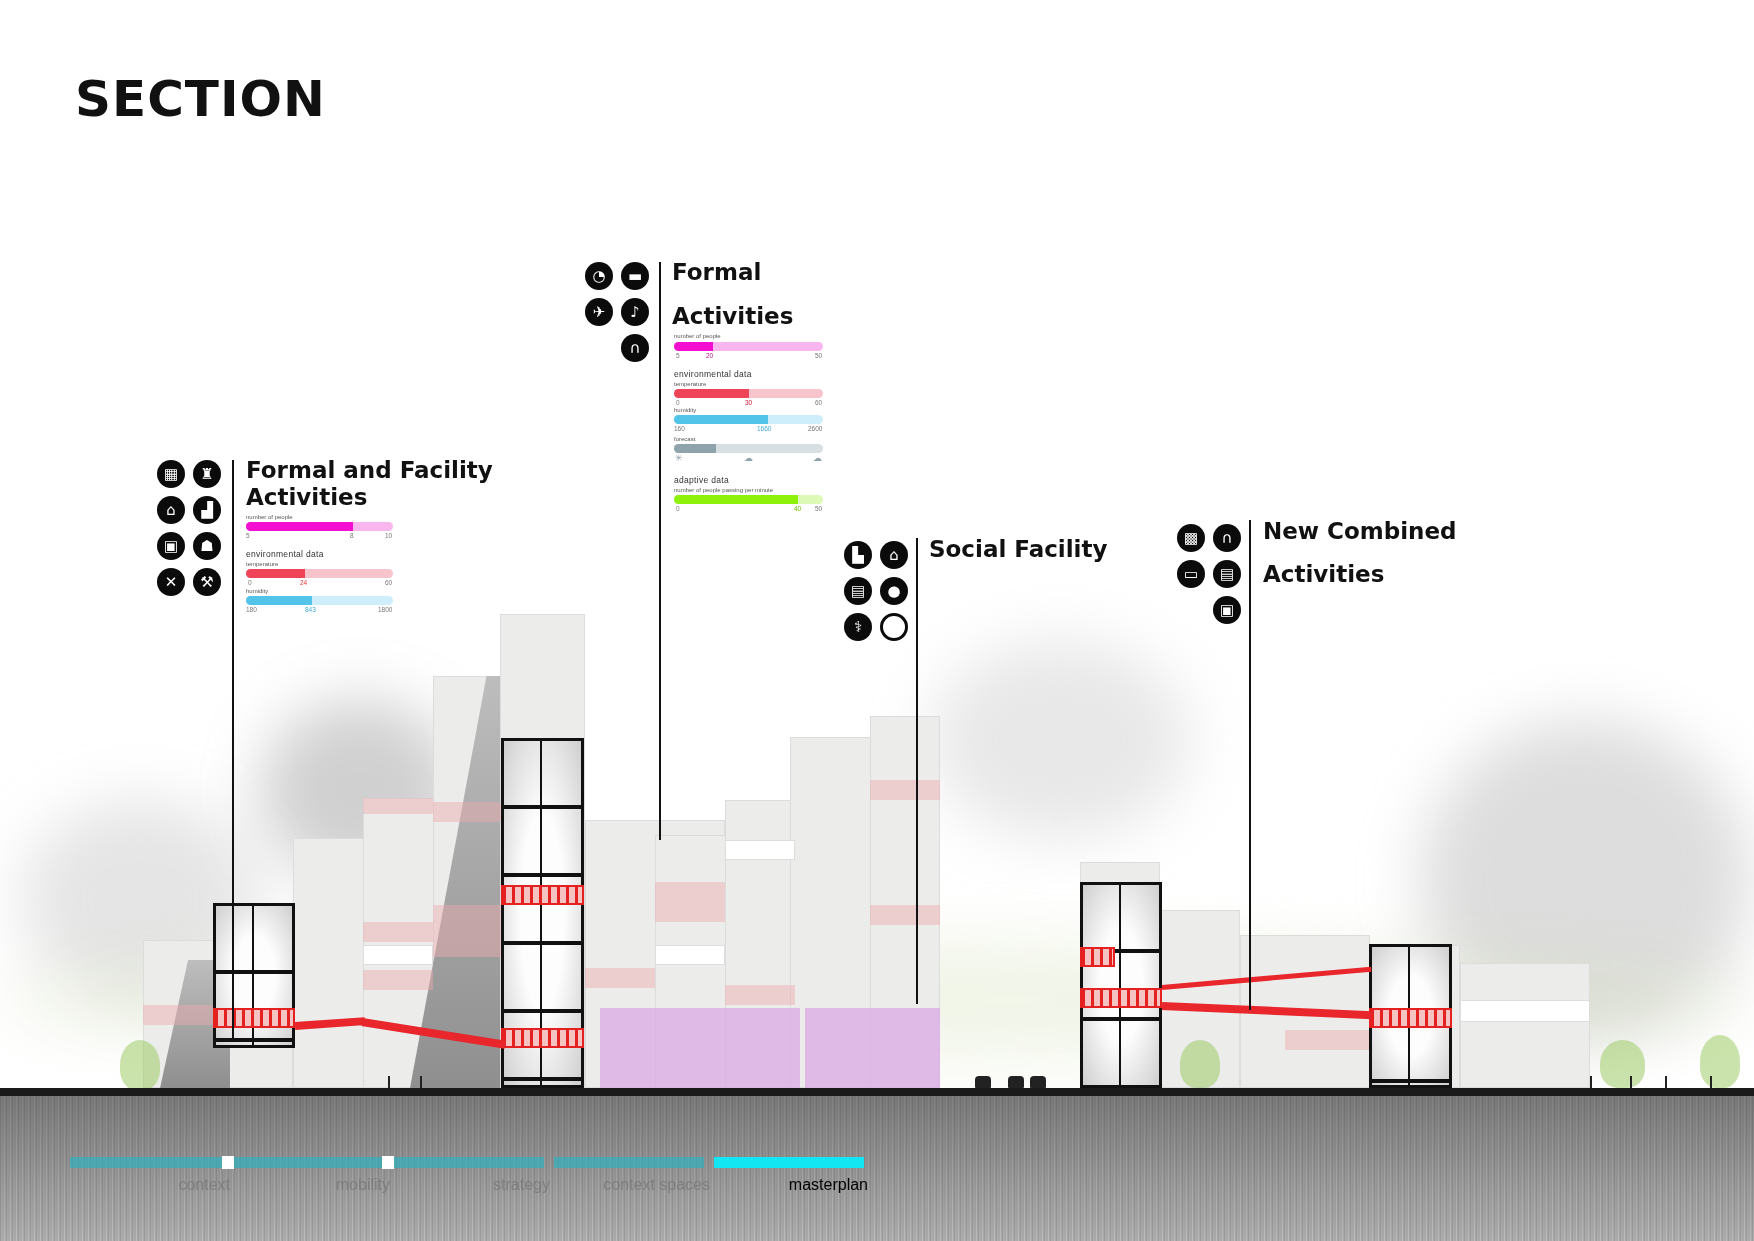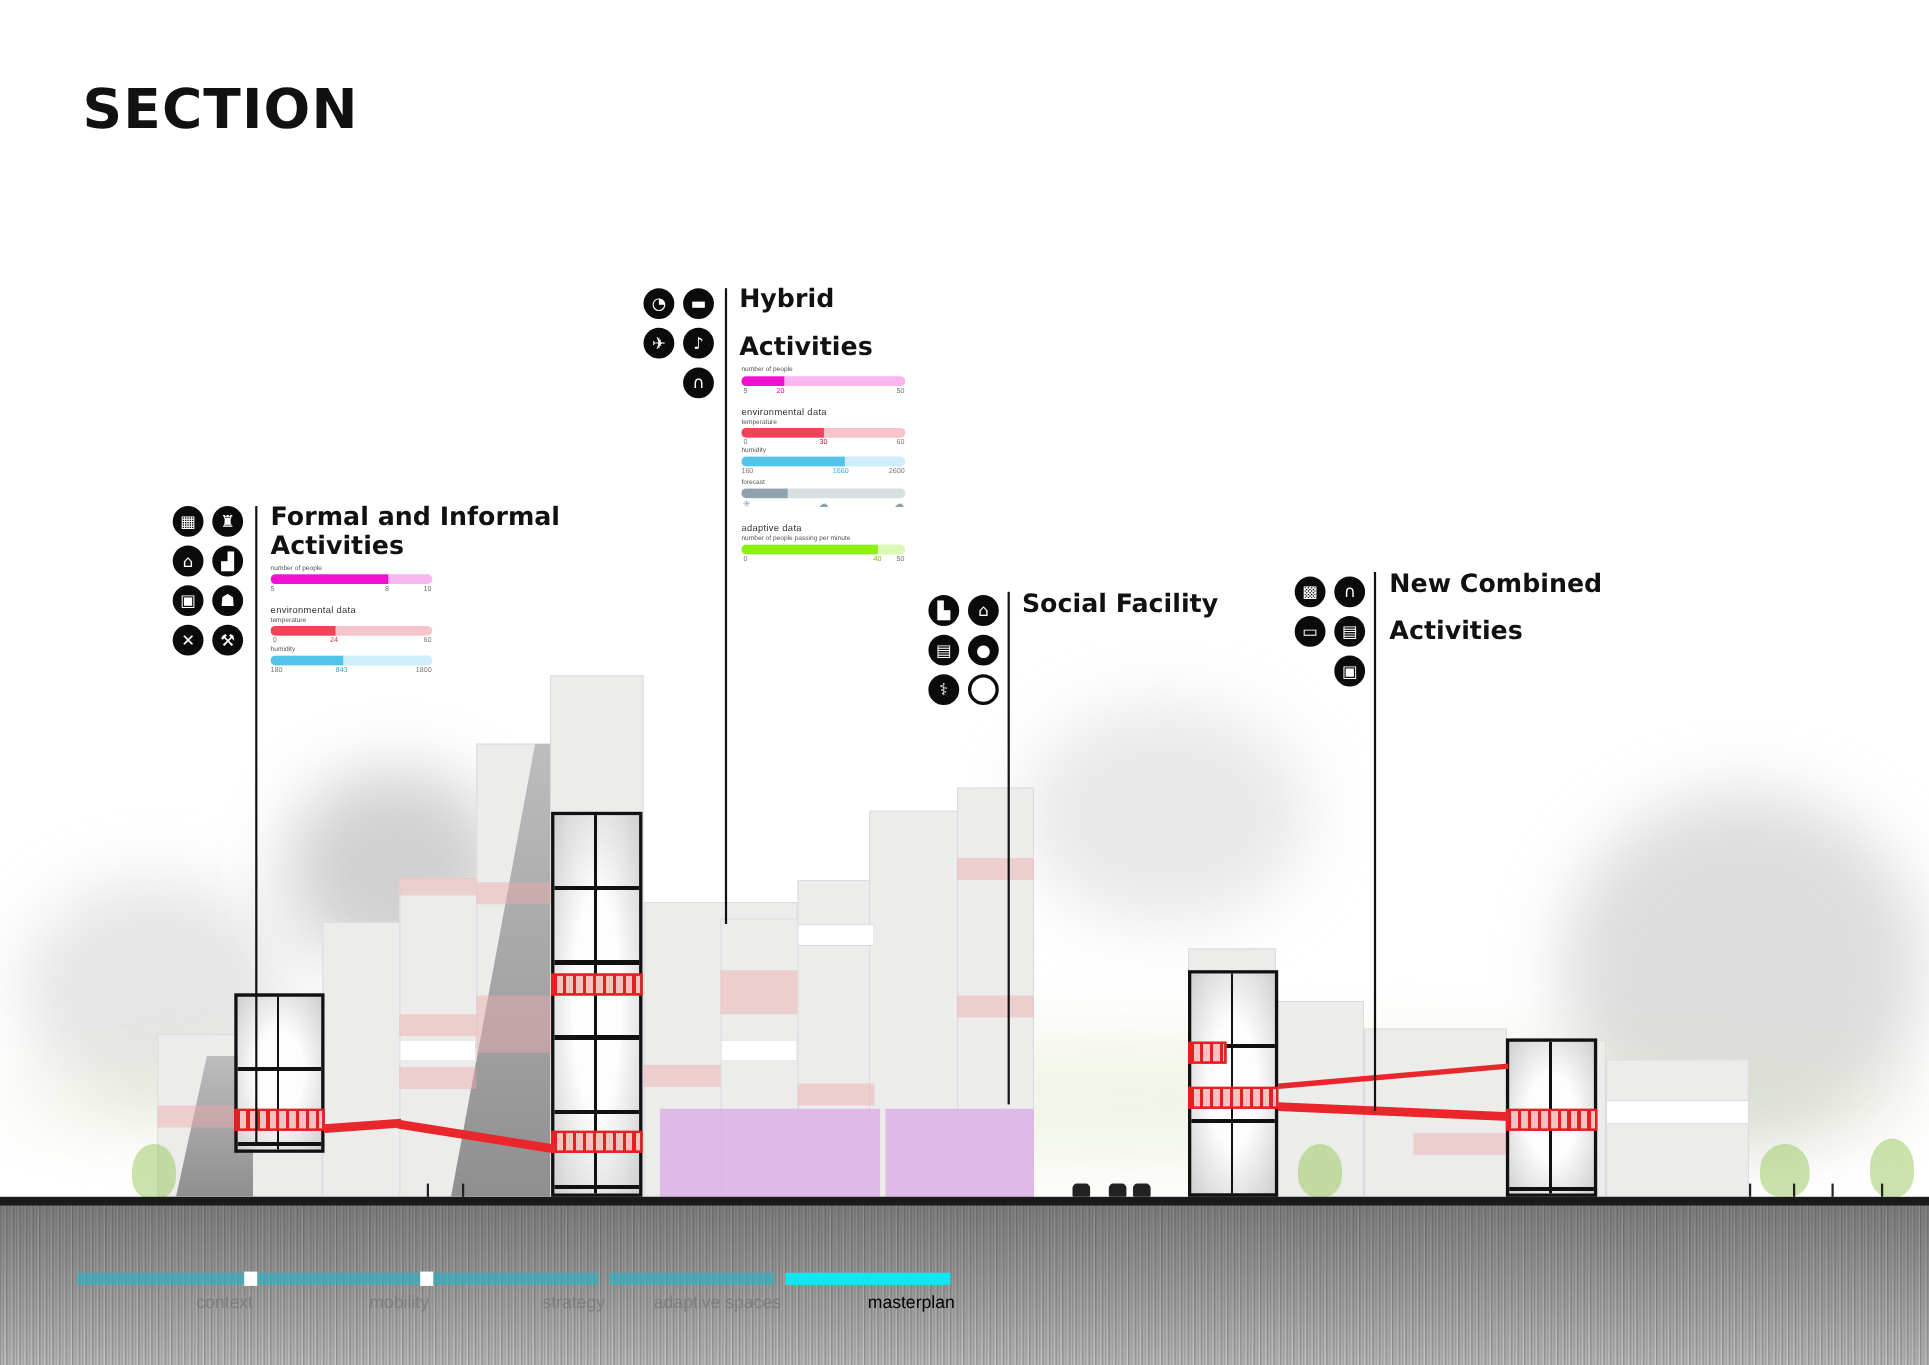--- a/index.html
+++ b/index.html
@@ -136,21 +136,21 @@
   <div class="callout-line" style="left:232px;top:460px;height:580px;"></div>
   <div class="icon" style="left:157px;top:460px;">▦</div>
   <div class="icon" style="left:193px;top:460px;">♜</div>
   <div class="icon" style="left:157px;top:496px;">⌂</div>
   <div class="icon" style="left:193px;top:496px;">▟</div>
   <div class="icon" style="left:157px;top:532px;">▣</div>
   <div class="icon" style="left:193px;top:532px;">☗</div>
   <div class="icon" style="left:157px;top:568px;">✕</div>
   <div class="icon" style="left:193px;top:568px;">⚒</div>
 
-  <div class="heading" style="left:246px;top:457px;">Formal and Informal</div>
+  <div class="heading" style="left:246px;top:457px;">Formal and Facility</div>
   <div class="heading" style="left:246px;top:484px;">Activities</div>
 
   <div class="mini" style="left:246px;top:514px;">number of people</div>
   <div class="bar" style="left:246px;top:522px;width:147px;background:#f9b6ee;">
       <div class="fill" style="width:73%;background:#f20fd0;"></div>
     </div>
   <div class="tick" style="left:246px;top:532px;">5</div>
   <div class="tick" style="left:350px;top:532px;">8</div>
   <div class="tick" style="left:385px;top:532px;">10</div>
 
@@ -172,21 +172,21 @@
 </div>
 
 <div>
   <div class="callout-line" style="left:659px;top:262px;height:578px;"></div>
   <div class="icon" style="left:585px;top:262px;">◔</div>
   <div class="icon" style="left:621px;top:262px;">▬</div>
   <div class="icon" style="left:585px;top:298px;">✈</div>
   <div class="icon" style="left:621px;top:298px;">♪</div>
   <div class="icon" style="left:621px;top:334px;">∩</div>
 
-  <div class="heading" style="left:672px;top:259px;">Hybrid</div>
+  <div class="heading" style="left:672px;top:259px;">Formal</div>
   <div class="heading" style="left:672px;top:303px;">Activities</div>
 
   <div class="mini" style="left:674px;top:333px;">number of people</div>
   <div class="bar" style="left:674px;top:342px;width:149px;background:#f9b6ee;">
       <div class="fill" style="width:26%;background:#f20fd0;"></div>
     </div>
   <div class="tick" style="left:676px;top:352px;">5</div>
   <div class="tick" style="left:706px;top:352px;color:#c0108f;">20</div>
   <div class="tick" style="left:815px;top:352px;">50</div>
 
@@ -250,15 +250,15 @@
   <div class="nav-sep" style="left:222px;"></div>
   <div class="nav-seg" style="left:234px;width:148px;"></div>
   <div class="nav-sep" style="left:382px;"></div>
   <div class="nav-seg" style="left:394px;width:150px;"></div>
   <div class="nav-seg" style="left:554px;width:150px;"></div>
   <div class="nav-seg active" style="left:714px;width:150px;"></div>
 
   <div class="nav-label" style="left:70px;">context</div>
   <div class="nav-label" style="left:230px;">mobility</div>
   <div class="nav-label" style="left:390px;">strategy</div>
-  <div class="nav-label" style="left:550px;">adaptive spaces</div>
+  <div class="nav-label" style="left:550px;">context spaces</div>
   <div class="nav-label active" style="left:708px;">masterplan</div>
 </div>
 
 </body></html>

